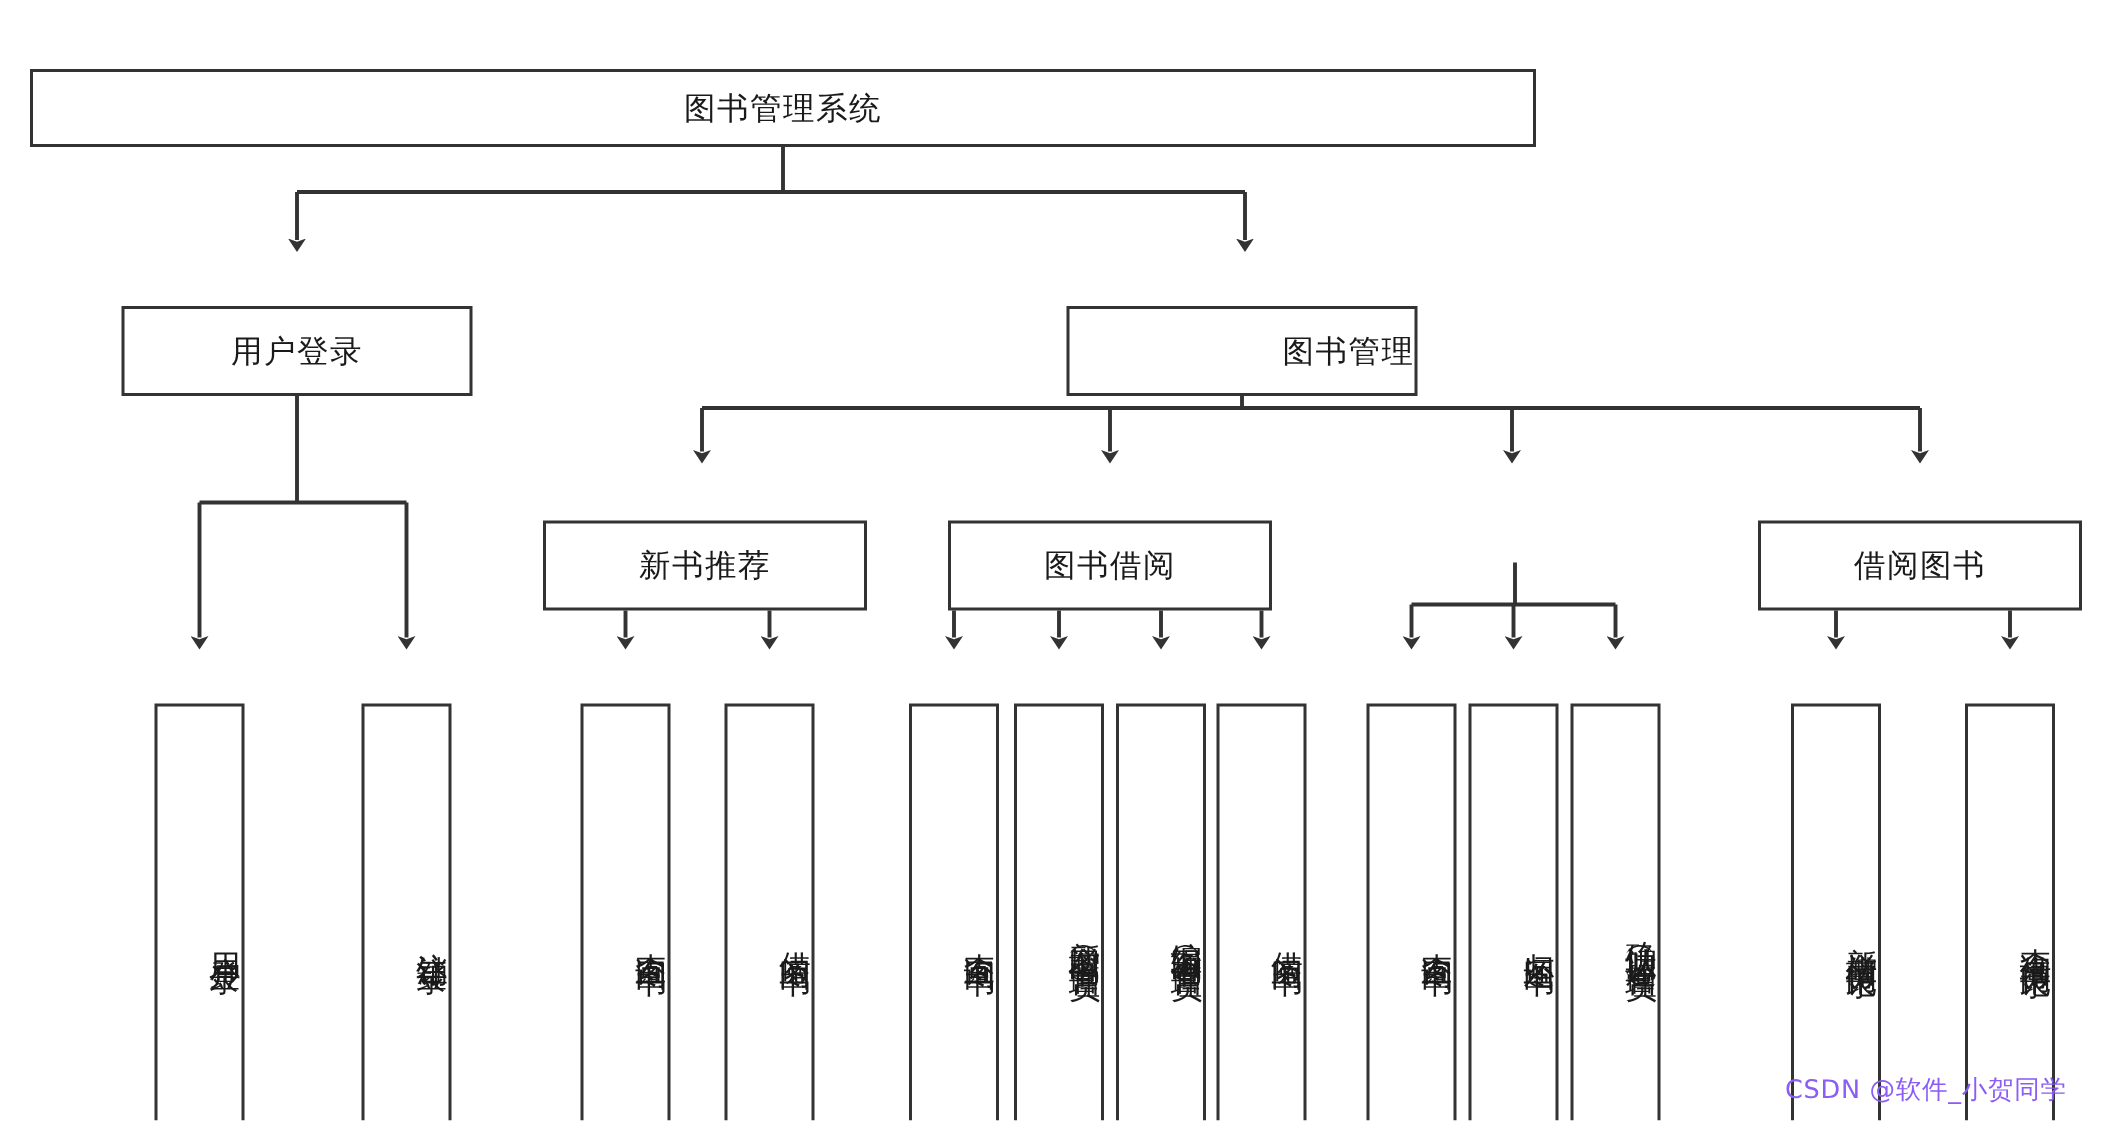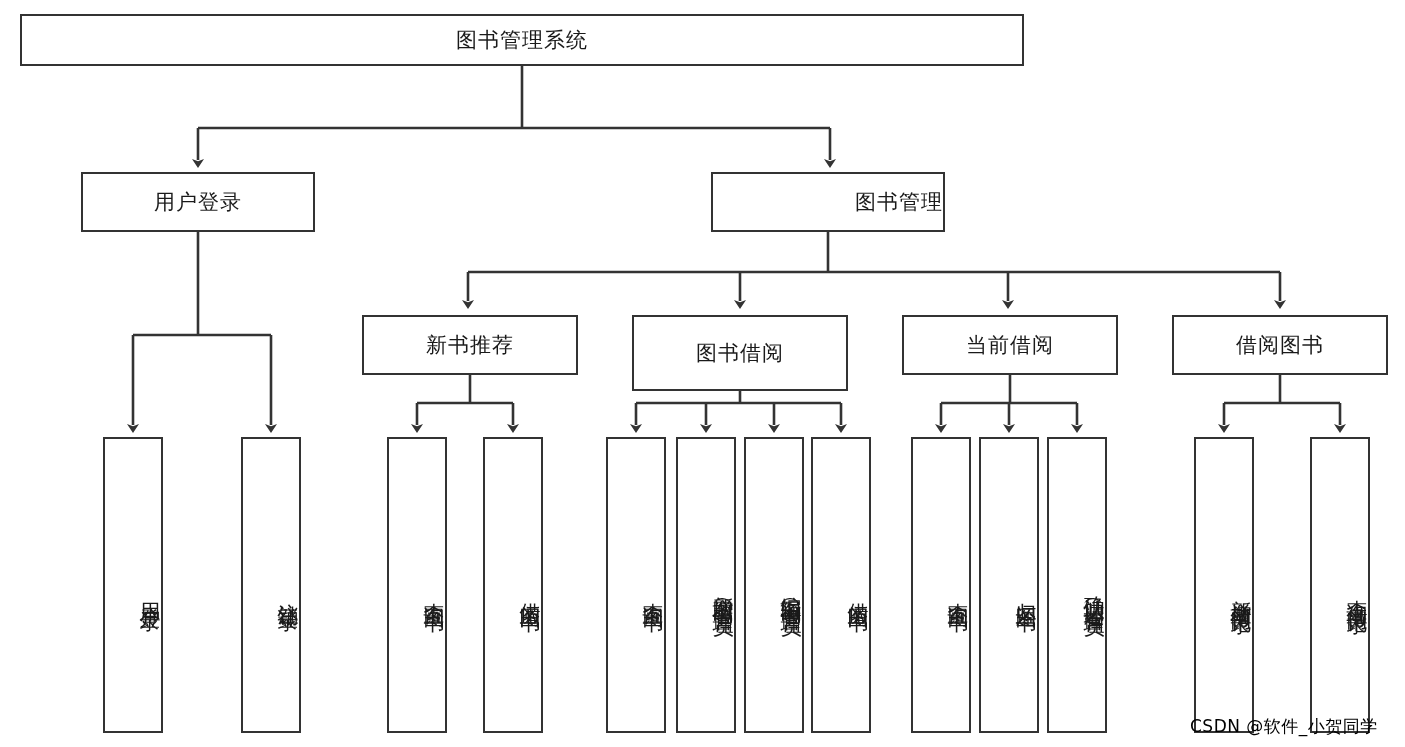--- a/index.html
+++ b/index.html
@@ -1,24 +1,24 @@
 <!DOCTYPE html>
 <html><head>
 <meta charset="utf-8">
 <style>
   html,body{margin:0;padding:0;background:#ffffff;}
   body{font-family:"DejaVu Sans","Liberation Sans",sans-serif;}
   #canvas{position:relative;width:1405px;height:747px;background:#fff;overflow:hidden;}
   svg#wires{position:absolute;left:0;top:0;width:1405px;height:747px;}
   .node{position:absolute;box-sizing:border-box;border:2px solid #333333;background:#ffffff;
-        display:flex;align-items:center;justify-content:center;color:#1a1a1a;}
+        display:flex;align-items:center;justify-content:center;color:#1a1a1a;margin-top:32px;}
   .node.h{font-size:21px;letter-spacing:1px;}
   .node.v{writing-mode:vertical-rl;text-orientation:upright;font-size:21px;letter-spacing:3px;
           padding-top:14px;align-items:flex-start;justify-content:center;line-height:1.05;}
-  .watermark{position:absolute;font-size:17px;color:#000000;white-space:nowrap;letter-spacing:0.5px;}
+  .watermark{position:absolute;font-size:17px;color:#8b5cf6;white-space:nowrap;letter-spacing:0.5px;}
 </style>
 </head>
 <body>
 
 <div id="canvas">
 
   <svg id="wires" viewBox="0 0 1405 747" xmlns="http://www.w3.org/2000/svg">
     <defs>
       <marker id="arrow" markerWidth="10" markerHeight="12" refX="1" refY="6" orient="auto" markerUnits="userSpaceOnUse">
         <path d="M0,0 L9,6 L0,12 L2.2,6 Z" fill="#333333"></path>
@@ -75,25 +75,22 @@
   <div class="node h" style="left:81px;top:172px;width:234px;height:60px;">
     <span>用户登录</span>
   </div>
   <div class="node h" style="left:711px;top:172px;width:234px;height:60px;justify-content:flex-end;">
     <span>图书管理</span>
   </div>
 
   <div class="node h" style="left:362px;top:315px;width:216px;height:60px;">
     <span>新书推荐</span>
   </div>
-  <div class="node h" style="left:632px;top:315px;width:216px;height:76px;">
+  <div class="node h" style="left:632px;top:315px;width:216px;height:60px;">
     <span>图书借阅</span>
-  </div>
-  <div class="node h" style="left:902px;top:315px;width:216px;height:60px;">
-    <span>当前借阅</span>
   </div>
   <div class="node h" style="left:1172px;top:315px;width:216px;height:60px;">
     <span>借阅图书</span>
   </div>
 
   <div class="node v" style="left:103px;top:437px;width:60px;height:296px;">
     <span>用户登录</span>
   </div>
   <div class="node v" style="left:241px;top:437px;width:60px;height:296px;">
     <span>注销登录</span>

